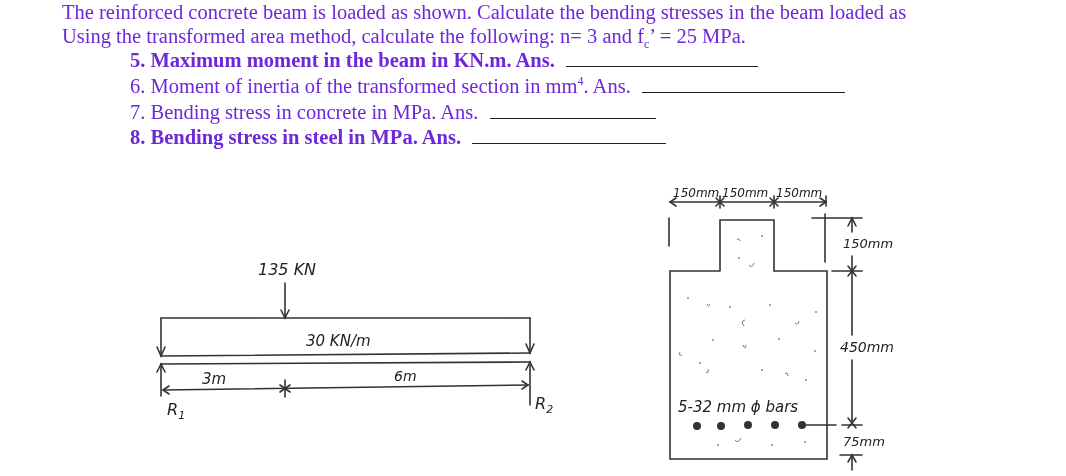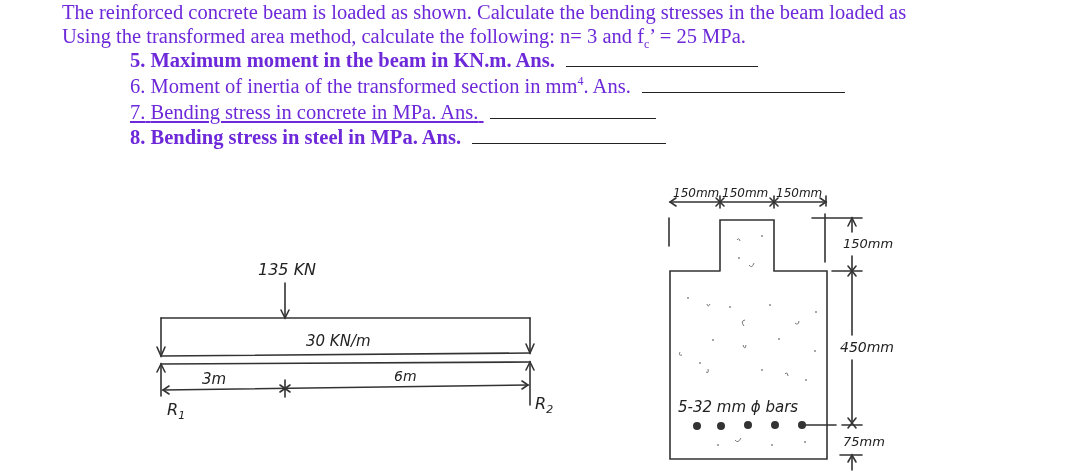--- a/index.html
+++ b/index.html
@@ -19,21 +19,21 @@
 <div class="txt" style="left:130px; top:50px;font-weight:bold;">
   <span>5.</span>
   <span>Maximum moment in the beam in KN.m. Ans.</span>
   <span class="blank" style="width:192px;"></span>
 </div>
 <div class="txt" style="left:130px; top:76px;">
   <span>6.</span>
   <span>Moment of inertia of the transformed section in mm</span><sup>4</sup><span>. Ans.</span>
   <span class="blank" style="width:203px;"></span>
 </div>
-<div class="txt" style="left:130px; top:102px;text-decoration:underline;">
+<div class="txt" style="left:130px; top:102px;">
   <span>7.</span>
   <span>Bending stress in concrete in MPa. Ans.</span>
   <span class="blank" style="width:166px;"></span>
 </div>
 <div class="txt" style="left:130px; top:127px;font-weight:bold;">
   <span>8.</span>
   <span>Bending stress in steel in MPa. Ans.</span>
   <span class="blank" style="width:194px;"></span>
 </div>
 

